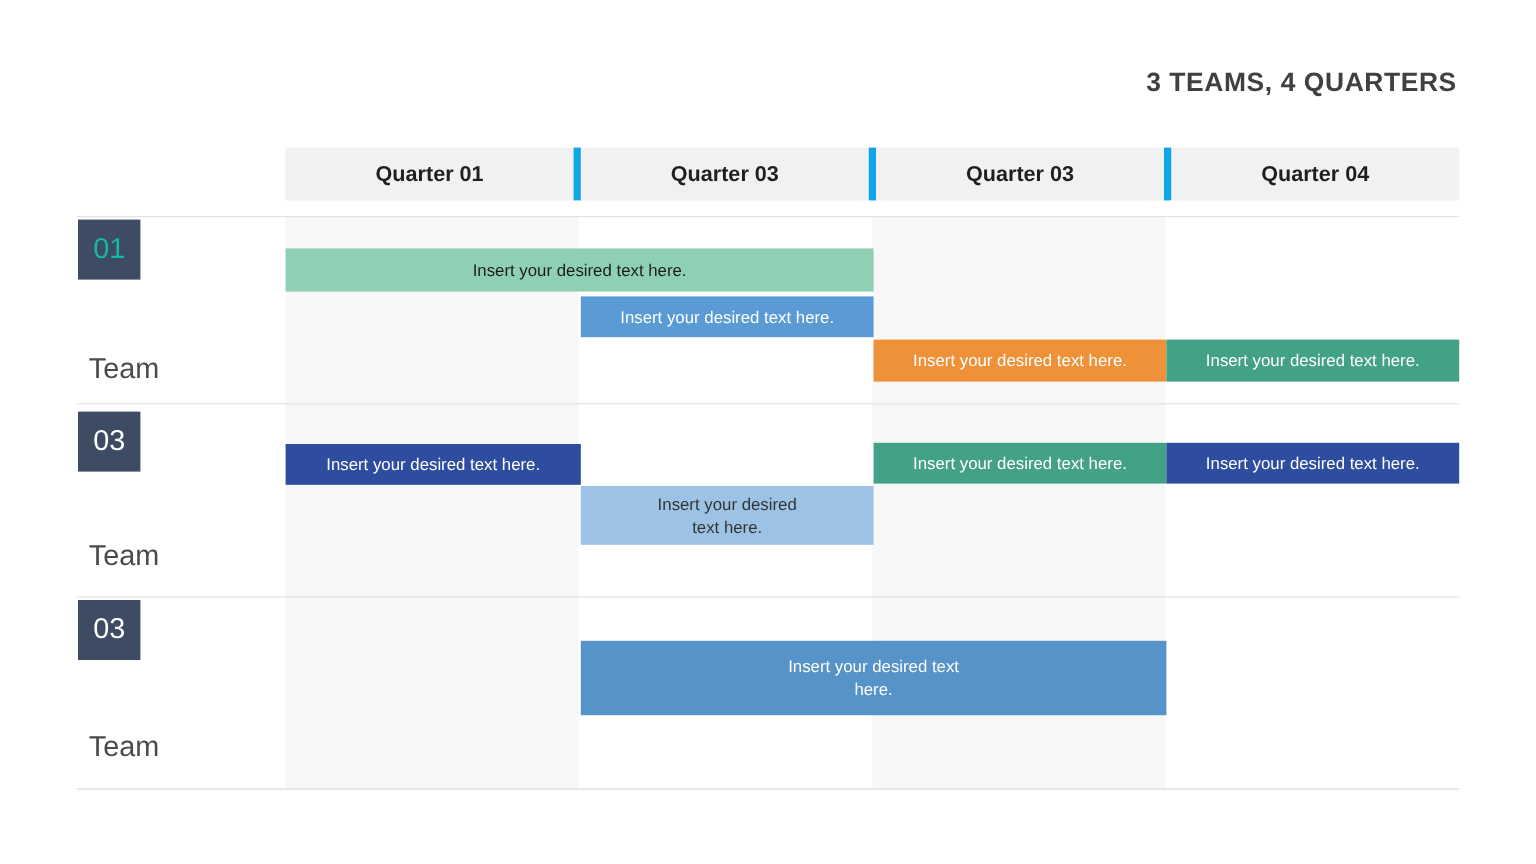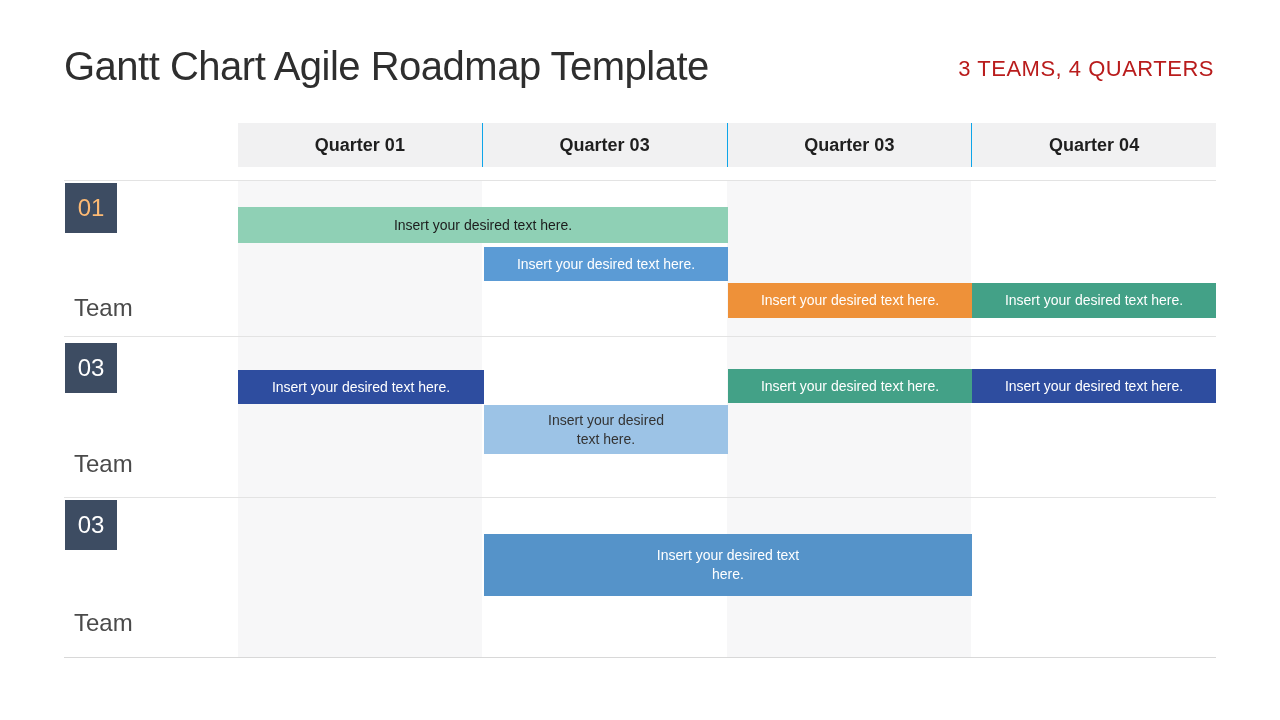--- a/index.html
+++ b/index.html
@@ -20,42 +20,42 @@
     font-weight: 400;
     letter-spacing: -0.5px;
     color: #2e2e2e;
     white-space: nowrap;
   }
   .subtitle {
     position: absolute;
     right: 66px;
     top: 56px;
     font-size: 22px;
-    font-weight: 400;
+    font-weight: 700;
     letter-spacing: 0.5px;
-    color: #b91c1c;
+    color: #404040;
     white-space: nowrap;
   }
   .qheader {
     position: absolute;
     left: 238px;
     top: 123px;
     width: 978px;
     height: 44px;
     display: flex;
   }
   .qcell {
     flex: 1 1 0;
     display: flex;
     align-items: center;
     justify-content: center;
     font-size: 18px;
     font-weight: 700;
     color: #1f1f1f;
-    border-right: 1px solid #0ea5e9;
+    border-right: 6px solid #0ea5e9;
   }
   .qcell:last-child { border-right: none; }
   .stripe {
     position: absolute;
     top: 181px;
     height: 476px;
     width: 244px;
   }
   .stripe.q1 { left: 238px; }
   .stripe.q3 { left: 727px; }
@@ -91,39 +91,38 @@
     font-size: 14px;
     line-height: 19px;
   }
   .bar span { display: block; white-space: nowrap; }
 </style>
 </head>
 <body>
 
 <div class="slide">
 
-  <div class="title">Gantt Chart Agile Roadmap Template</div>
   <div class="subtitle">3 TEAMS, 4 QUARTERS</div>
 
   <div class="qheader" style="background-color: rgb(241, 241, 242);">
     <div class="qcell">Quarter 01</div>
     <div class="qcell">Quarter 03</div>
     <div class="qcell">Quarter 03</div>
     <div class="qcell">Quarter 04</div>
   </div>
 
   <div class="stripe q1" style="background-color: rgb(247, 247, 248);"></div>
   <div class="stripe q3" style="background-color: rgb(247, 247, 248);"></div>
 
   <div class="hline" style="top: 180px; background-color: rgb(227, 227, 227);"></div>
   <div class="hline" style="top: 336px; background-color: rgb(227, 227, 227);"></div>
   <div class="hline" style="top: 497px; background-color: rgb(227, 227, 227);"></div>
   <div class="hline" style="top: 657px; background-color: rgb(216, 216, 216);"></div>
 
-  <div class="team-badge" style="top: 183px; background-color: rgb(61, 76, 98); color: #fdba74; text-align: right;">01</div>
+  <div class="team-badge" style="top: 183px; background-color: rgb(61, 76, 98); color: #14b8a6; text-align: right;">01</div>
   <div class="team-label" style="top: 294px; color: rgb(74, 74, 74);">Team</div>
 
   <div class="team-badge" style="top: 343px; background-color: rgb(61, 76, 98); color: rgb(255, 255, 255);">03</div>
   <div class="team-label" style="top: 450px; color: rgb(74, 74, 74);">Team</div>
 
   <div class="team-badge" style="top: 500px; background-color: rgb(61, 76, 98); color: rgb(255, 255, 255);">03</div>
   <div class="team-label" style="top: 609px; color: rgb(74, 74, 74);">Team</div>
 
   <div class="bar" style="left: 238px; top: 207px; width: 490px; height: 36px; background-color: rgb(143, 208, 181); color: rgb(28, 28, 28);">
     <span>Insert your desired text here.</span>

